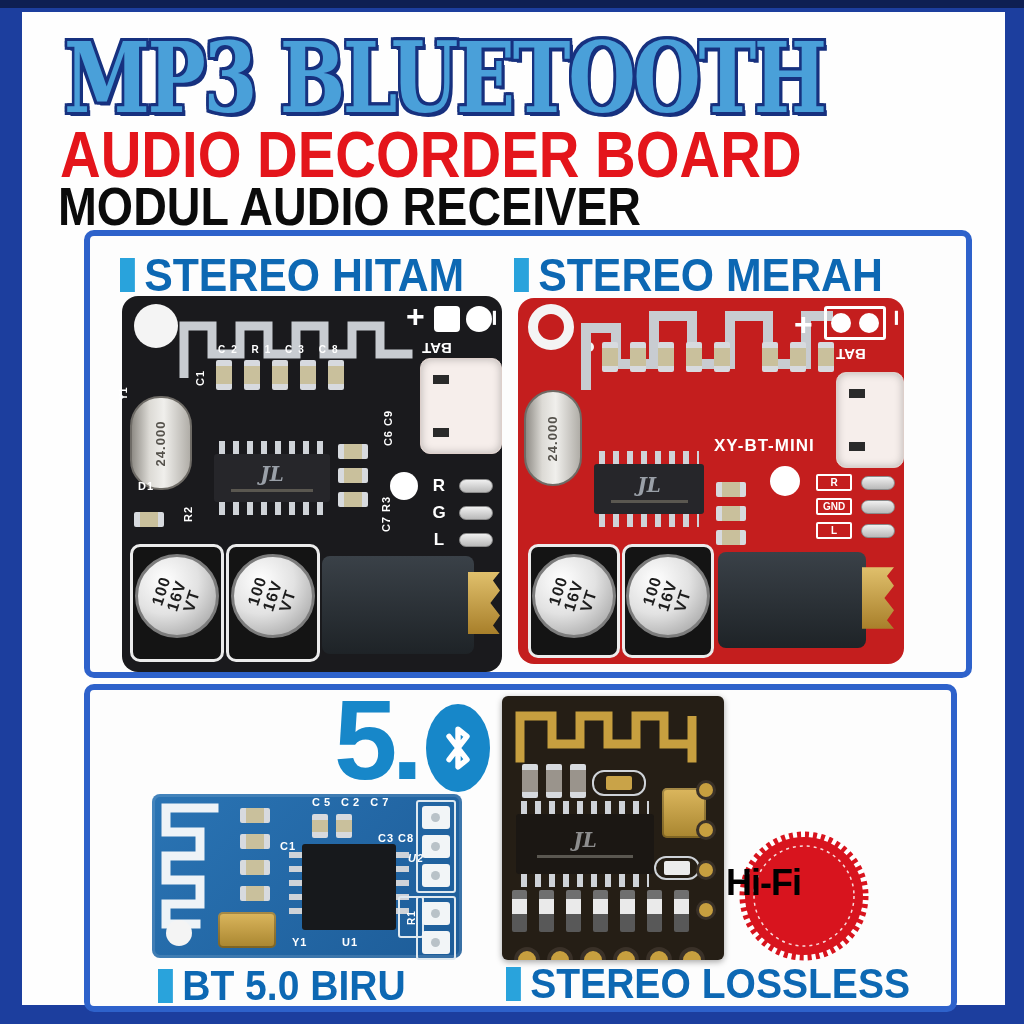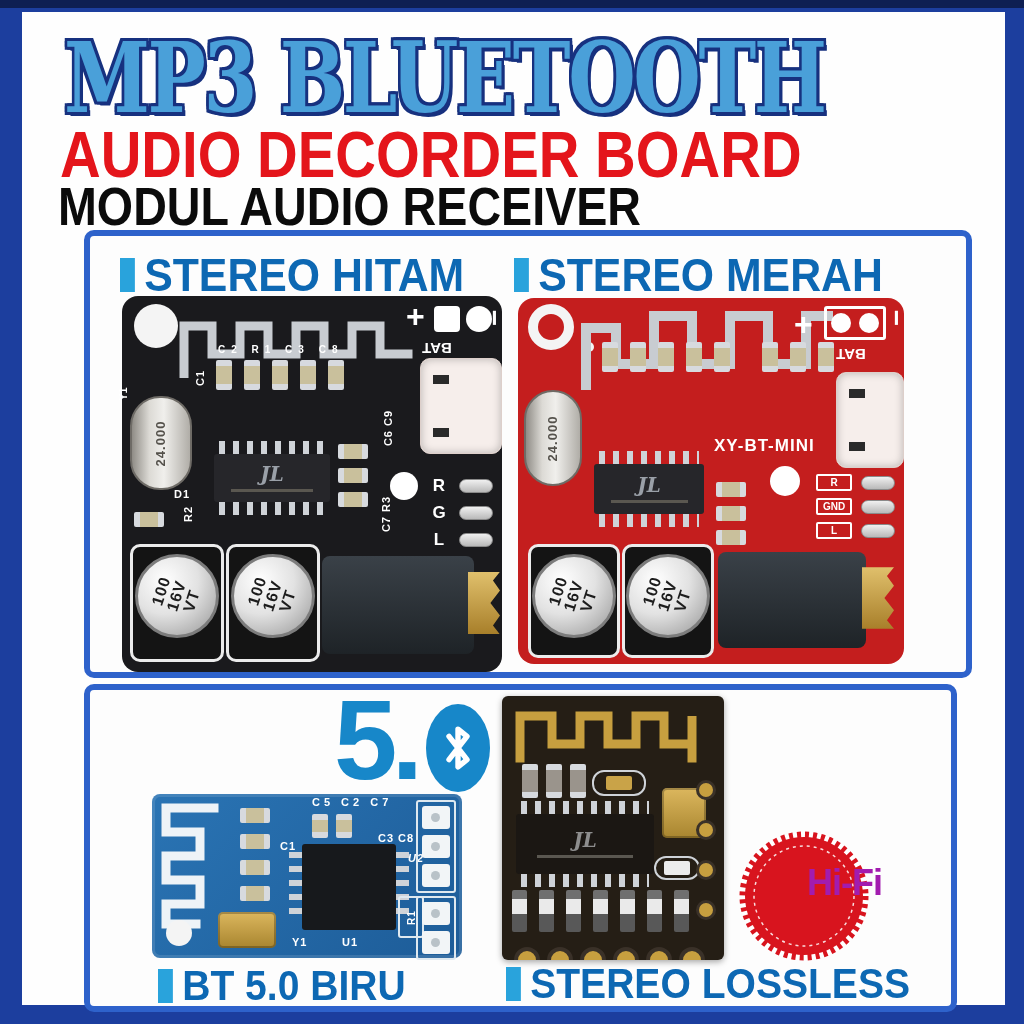--- a/index.html
+++ b/index.html
@@ -118,21 +118,21 @@
   .outl { position:absolute; border:2px solid #cfd3d8; border-radius:12px; display:flex;
           align-items:center; justify-content:center; }
   .outl .in { width:26px; height:14px; background:#c9a348; border-radius:2px; }
   .outl .in.white { background:#ececec; }
 
   .pilih { position:absolute; left:640px; top:52px; width:152px; height:62px; background:#189ad6;
            color:#fff; font-weight:bold; font-size:44px; letter-spacing:2px;
            display:flex; align-items:center; justify-content:center; }
 
   .hifi { position:absolute; left:636px; top:138px; width:156px; height:172px; }
-  .hifi-top { position:absolute; left:0; width:156px; top:34px; text-align:right; color:#a21caf;
+  .hifi-top { position:absolute; left:0; width:156px; top:34px; text-align:left; color:#000000;
               font-weight:bold; font-size:36px; letter-spacing:-1px; }
   .hifi-mid { position:absolute; left:0; width:156px; top:74px; text-align:center; color:#fff;
               font-weight:bold; font-size:25px; }
   .hifi-banner { position:absolute; left:4px; right:4px; bottom:0; height:44px; background:#d8141e;
                  border:3px solid #fff; border-radius:5px; box-shadow:0 0 0 3px #d8141e;
                  display:flex; align-items:center; justify-content:center; }
   .hifi-banner span { border:2px solid #fff; border-radius:2px; padding:2px 7px; color:#fff;
                  font-weight:bold; font-size:13px; letter-spacing:1px; white-space:nowrap; }
 </style>
 </head>
@@ -199,21 +199,21 @@
             </div>
           <div class="row">
               <span class="ch">G</span>
               <span class="blob"></span>
             </div>
           <div class="row">
               <span class="ch">L</span>
               <span class="blob"></span>
             </div>
         </div>
-        <div class="ref" style="left:16px; top:192px;margin-left:36px;">D1</div>
+        <div class="ref" style="left:16px; top:184px;">D1</div>
         <div class="smd-h abs" style="left:12px; top:216px;"></div>
         <div class="ref rot" style="left:58px; top:212px;">R2</div>
         <div class="seat" style="left:8px; top:248px; width:94px; height:118px;"></div>
         <div class="seat" style="left:104px; top:248px; width:94px; height:118px;"></div>
         <div class="ecap" style="left:13px; top:258px;">
           <div class="txt"><span>100</span><br><span>16V</span><br><span>VT</span></div>
         </div>
         <div class="ecap" style="left:109px; top:258px;">
           <div class="txt"><span>100</span><br><span>16V</span><br><span>VT</span></div>
         </div>

